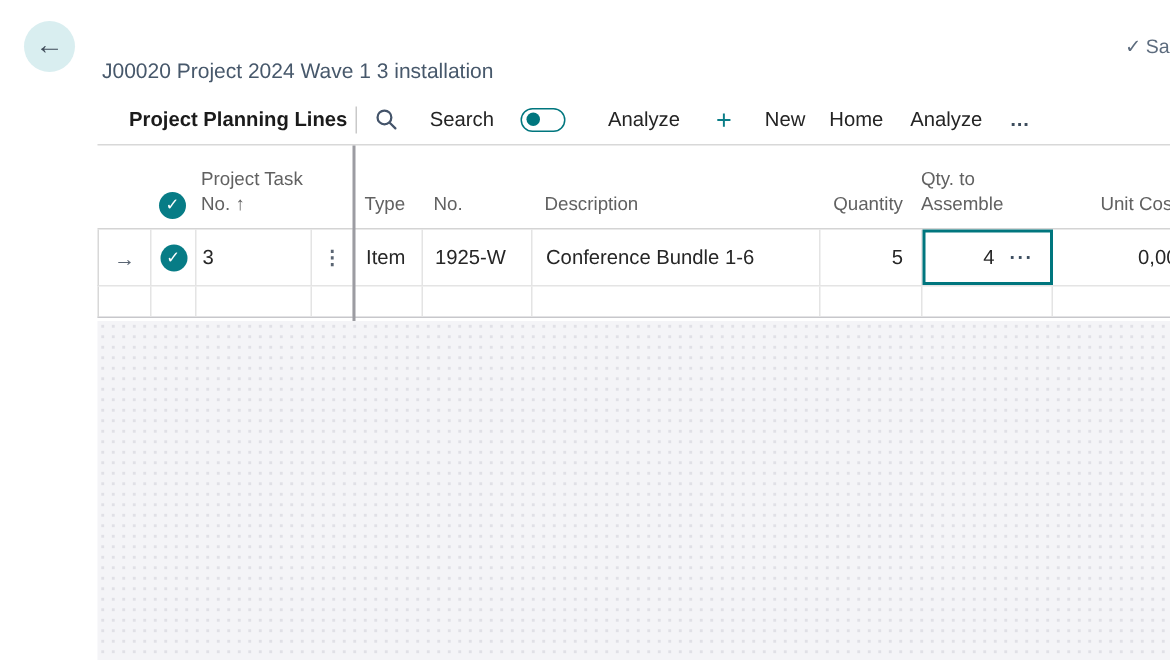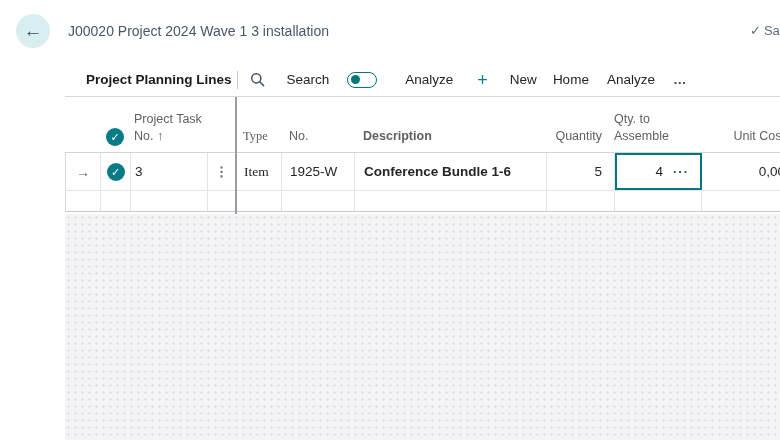--- a/index.html
+++ b/index.html
@@ -10,21 +10,21 @@
   }
 
   
   .topbar { position:absolute; left:0; top:0; width:780px; height:62px; background:#fff; }
   .back-btn {
     position:absolute; left:16px; top:14px; width:34px; height:34px; border-radius:50%;
     background:#d9eef0; display:flex; align-items:center; justify-content:center;
     font-size:19px; color:#404c5a; cursor:pointer;
   }
   .page-title {
-    position:absolute; left:68px; top:0; height:62px; line-height:62px;
+    position:absolute; left:68px; top:16px; height:62px; line-height:62px;
     font-size:14px; color:#47586b; white-space:nowrap;
   }
   .save-indicator {
     position:absolute; left:750px; top:0; height:62px; line-height:62px;
     font-size:13px; color:#5d6c7e; white-space:nowrap;
   }
   .save-indicator .chk { font-size:13px; margin-right:3px; }
 
   
   .toolbar {
@@ -63,23 +63,23 @@
   .tbody-row { height:38px; align-items:center; border-bottom:1px solid #e4e4e4; border-left:1px solid #d8d8d8; }
   .tbody-row.empty { height:21px; border-bottom:1px solid #c7c7cb; }
   .cell { flex:none; height:100%; display:flex; align-items:center; overflow:hidden; }
   .tbody-row .cell { border-right:1px solid #e4e4e4; }
   .th { color:#616161; font-size:12.5px; line-height:1.35; align-items:flex-end; padding-bottom:7px; }
   .td { font-size:13.5px; color:#262626; }
   .c-ind  { width:35px; justify-content:center; }
   .c-chk  { width:30px; justify-content:center; }
   .c-task { width:77px; padding-left:4px; }
   .c-menu { width:28px; justify-content:center; }
-  .c-type { width:46px; padding-left:8px;font-family:Liberation Serif, serif; }
+  .c-type { width:46px; padding-left:8px; }
   .c-no   { width:73px; padding-left:8px; }
-  .c-desc { width:192px; padding-left:9px;font-weight:bold; }
+  .c-desc { width:192px; padding-left:9px; }
   .c-qty  { width:68px; justify-content:flex-end; padding-right:12px; text-align:right; }
   .c-qta  { width:87px; justify-content:flex-end; padding-right:12px; text-align:left; }
   .c-cost { width:95px; justify-content:flex-end; padding-right:11px; text-align:right; }
   .freeze-divider { position:absolute; left:170px; top:0; width:2px; height:117px; background:#9c9ca2; z-index:3; }
   .check-circle {
     width:18px; height:18px; border-radius:50%; background:#077c86; color:#fff;
     font-size:11px; line-height:18px; text-align:center; display:inline-block; cursor:pointer;
   }
   .row-arrow { color:#5a6573; font-size:14px; }
   .row-menu-dots { color:#5a6573; font-size:13px; font-weight:bold; letter-spacing:0; line-height:13px; cursor:pointer; }

